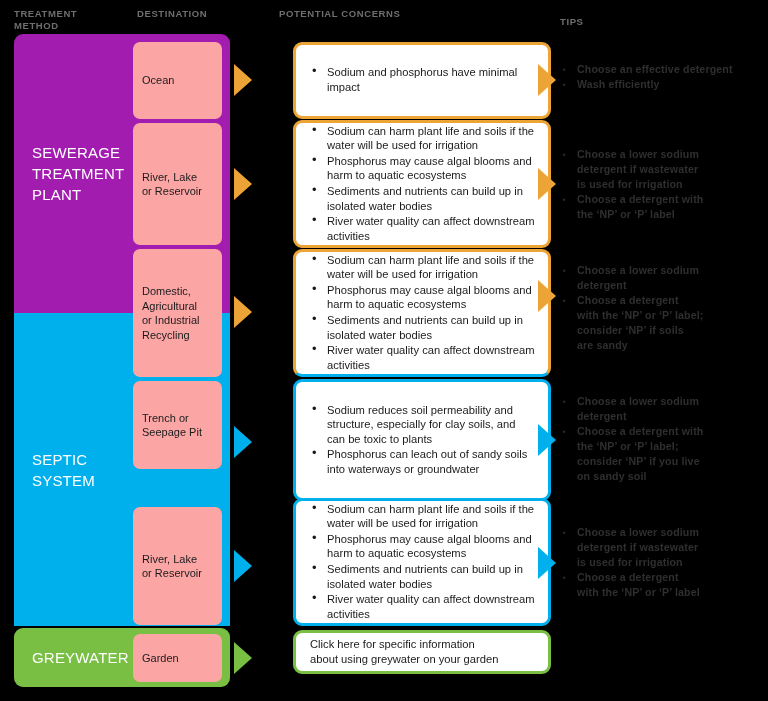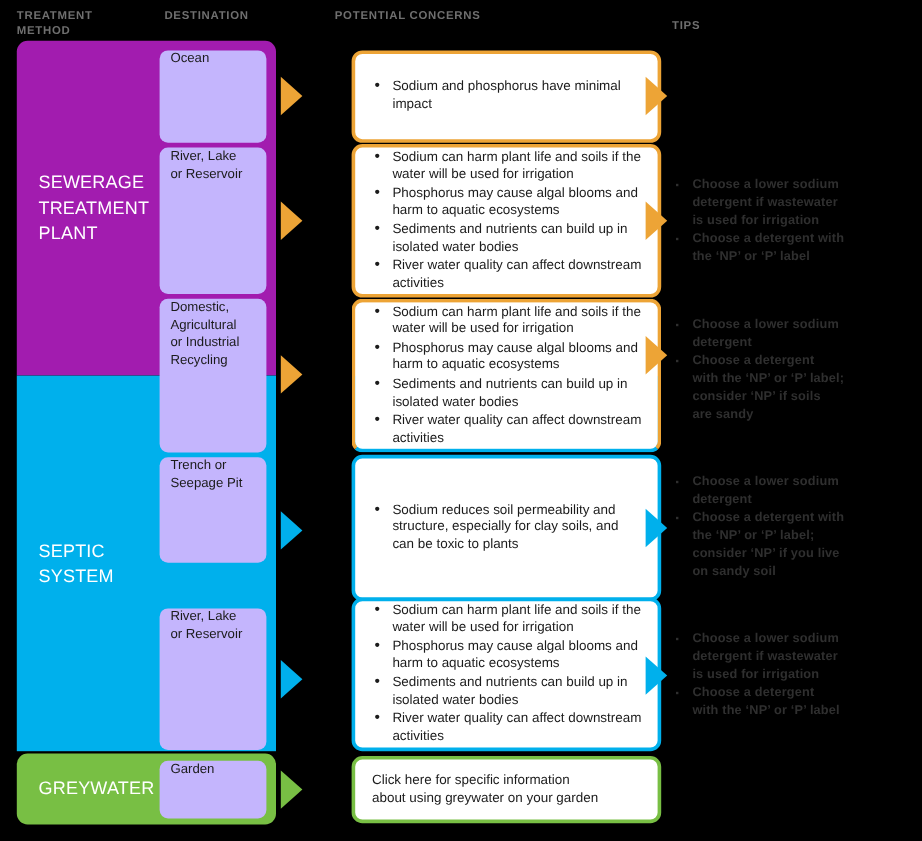--- a/index.html
+++ b/index.html
@@ -51,23 +51,24 @@
                border-radius: 0 0 0 0; }
   #band-grey { top: 628px; height: 59px;  background: #78bf44;
                border-radius: 9px; }
   #band-stp .band-label  { padding-bottom: 0; }
 
   
   .dest {
     position: absolute;
     left: 133px;
     width: 89px;
-    background: #c4b5fd;
+    background: #fca5a5;
     border-radius: 7px;
     display: flex;
+    align-items: center;
     padding: 0 9px;
     color: #1b1b1b;
     font-size: 11px;
     line-height: 14.5px;
     white-space: pre-line;
   }
 
   
   .arrow {
     position: absolute;
@@ -200,20 +201,26 @@
     <span>Ocean</span>
   </div>
   <div class="arrow orange" style="left:234px;top:64px;"></div>
   <div class="concern" style="top:42px;height:77px;">
     <ul>
       <li>Sodium and phosphorus
 have minimal impact</li>
     </ul>
   </div>
   <div class="arrow orange" style="left:538px;top:64px;"></div>
+  <div class="tips" style="top:62px;">
+    <ul>
+      <li>Choose an effective detergent</li>
+      <li>Wash efficiently</li>
+    </ul>
+  </div>
 
   <div class="dest" style="top:123px;height:122px;">
     <span>River, Lake
 or Reservoir</span>
   </div>
   <div class="arrow orange" style="left:234px;top:168px;"></div>
   <div class="concern" style="top:120px;height:128px;">
     <ul>
       <li>Sodium can harm plant life and soils
 if the water will be used for irrigation</li>
@@ -270,20 +277,22 @@
   <div class="dest" style="top:381px;height:88px;">
     <span>Trench or
 Seepage Pit</span>
   </div>
   <div class="arrow blue" style="left:234px;top:426px;"></div>
   <div class="concern blue-b" style="top:379px;height:122px;">
     <ul>
       <li>Sodium reduces soil permeability
 and structure, especially for clay
 soils, and can be toxic to plants</li>
+      <li>Phosphorus can leach out of sandy
+soils into waterways or groundwater</li>
     </ul>
   </div>
   <div class="arrow blue" style="left:538px;top:424px;"></div>
   <div class="tips" style="top:394px;">
     <ul>
       <li>Choose a lower sodium
 detergent</li>
       <li>Choose a detergent with
 the ‘NP’ or ‘P’ label;
 consider ‘NP’ if you live
@@ -316,18 +325,18 @@
 is used for irrigation</li>
       <li>Choose a detergent
 with the ‘NP’ or ‘P’ label</li>
     </ul>
   </div>
 
   <div class="dest" style="top:634px;height:48px;">
     <span>Garden</span>
   </div>
   <div class="arrow green" style="left:234px;top:642px;"></div>
-  <div class="concern green-b" style="top:630px;height:56px;">
+  <div class="concern green-b" style="top:630px;height:44px;">
     <div class="plain">Click here for specific information
 about using greywater on your garden</div>
   </div>
 
 </div>
 
 </body></html>

